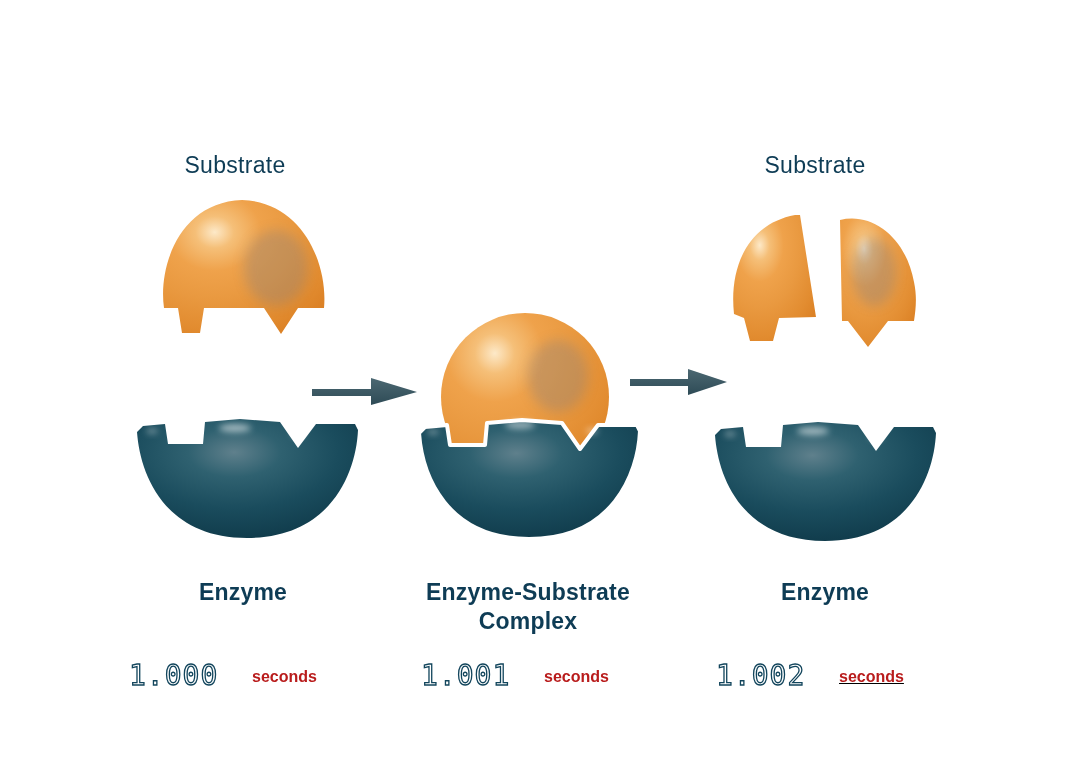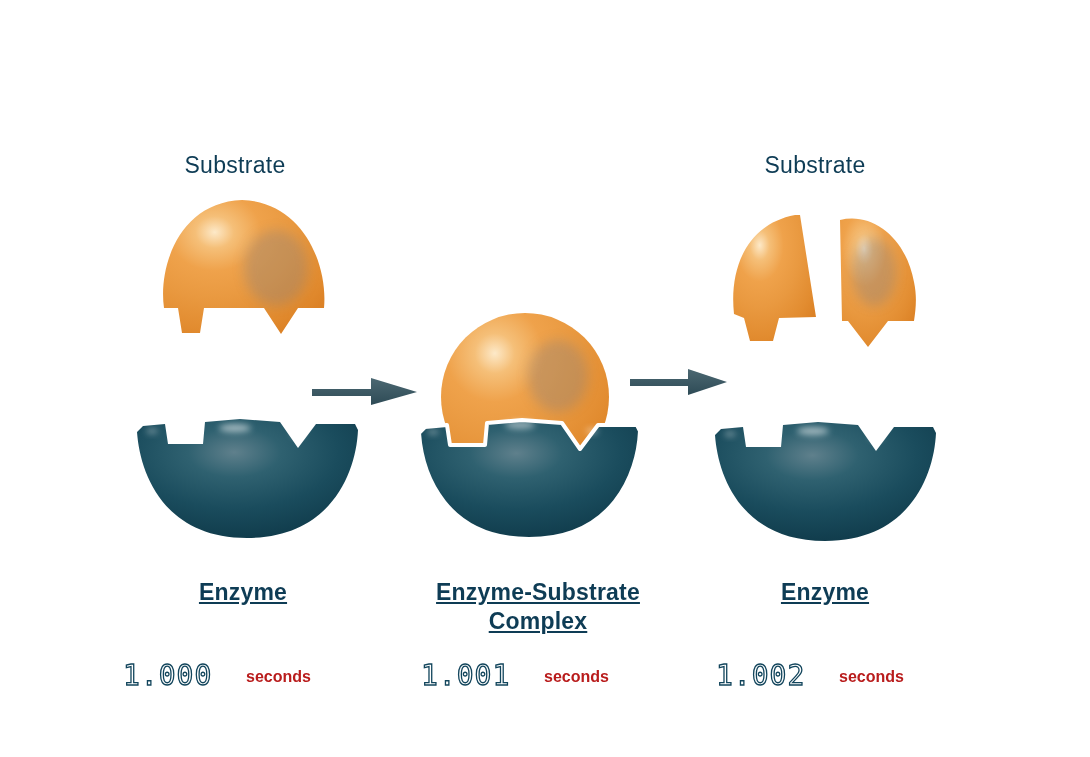--- a/index.html
+++ b/index.html
@@ -19,21 +19,20 @@
     text-align:center;
     letter-spacing:0.3px;
   }
   .shape-label{
     font-size:23px;
     font-weight:bold;
     color:#0E3C55;
     text-align:center;
     line-height:29px;
     letter-spacing:0.2px;
-    text-decoration:underline;
   }
   .timer{
     display:flex;
     align-items:flex-end;
     gap:24px;
   }
   .timer svg{display:block;}
   .lcd-text{
     font-family:"DejaVu Sans Mono", monospace;
     font-size:28px;
@@ -139,38 +138,38 @@
       </g>
     </g>
   </svg>
 
   <div class="abs top-label" style="left:135px;top:108px;width:200px;">Substrate</div>
 
   <div class="abs top-label" style="left:715px;top:108px;width:200px;">Substrate</div>
 
   <div class="abs shape-label" style="left:143px;top:534px;width:200px;">Enzyme</div>
 
-  <div class="abs shape-label" style="left:413px;top:534px;width:250px;">Enzyme-Substrate Complex</div>
+  <div class="abs shape-label" style="left:403px;top:534px;width:250px;">Enzyme-Substrate Complex</div>
 
   <div class="abs shape-label" style="left:725px;top:534px;width:200px;">Enzyme</div>
 
-  <div class="abs timer" style="left:122px;top:611px;">
+  <div class="abs timer" style="left:128px;top:611px;">
     <svg width="100" height="38">
       <text class="lcd-text" x="1" y="30">1.000</text>
     </svg>
     <span class="unit">seconds</span>
   </div>
 
   <div class="abs timer" style="left:420px;top:611px;justify-content:flex-end;">
     <svg width="100" height="38">
       <text class="lcd-text" x="1" y="30">1.001</text>
     </svg>
     <span class="unit">seconds</span>
   </div>
 
-  <div class="abs timer" style="left:715px;top:611px;">
+  <div class="abs timer" style="left:715px;top:611px;text-decoration:underline;">
     <svg width="100" height="38">
       <text class="lcd-text" x="1" y="30">1.002</text>
     </svg>
     <span class="unit">seconds</span>
   </div>
 
 </div>
 
 </body></html>

